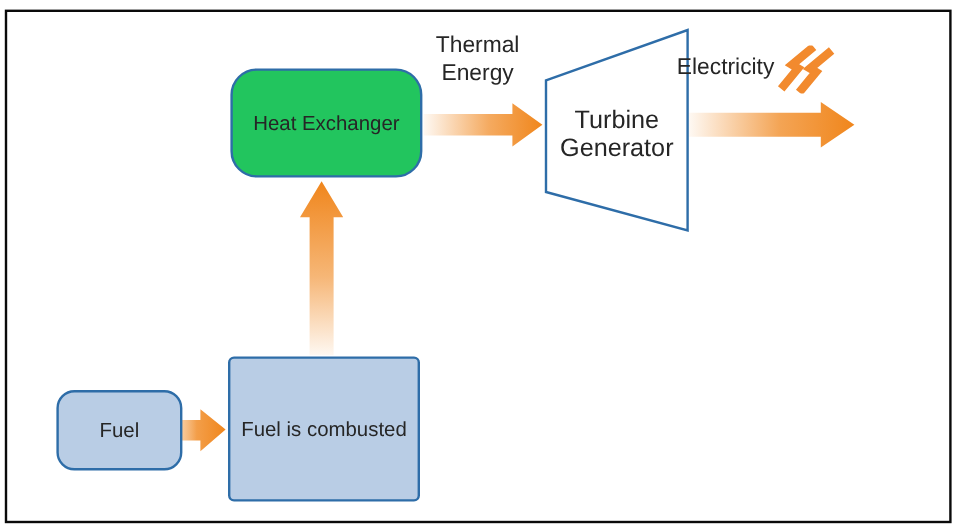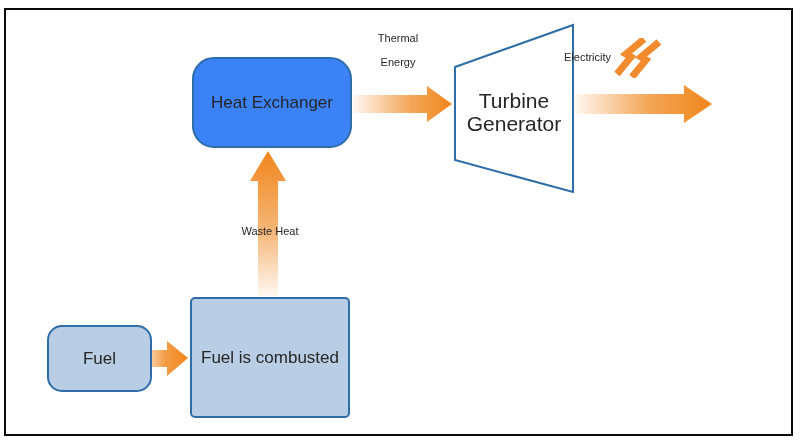--- a/index.html
+++ b/index.html
@@ -13,29 +13,29 @@
     position:absolute;left:4px;top:8px;width:789px;height:428px;
     border:2px solid var(--frame-black,#0a0a0a);box-sizing:border-box;
   }
   .layer{position:absolute;left:0;top:0;width:800px;height:443px;}
   .node{
     position:absolute;display:flex;flex-direction:column;align-items:center;justify-content:center;
     text-align:center;box-sizing:border-box;font-size:17px;line-height:24px;
     border:2px solid var(--node-border-blue,#2e6da8);
   }
   .node.blue{background:var(--node-fill-blue,#b9cde5);}
-  .node.white{background:#3b82f6;}
+  .node.white{background:#22c55e;}
   #heatx{left:192px;top:57px;width:160px;height:91px;border-radius:22px;}
   #fuel{left:31px;top:325px;width:105px;height:67px;border-radius:15px;margin-left:16px;}
   #comb{left:190px;top:297px;width:160px;height:121px;border-radius:5px;}
   .turbine-label{
     position:absolute;left:455px;top:89px;width:118px;text-align:center;
     font-size:21px;line-height:23px;
   }
-  .flabel{position:absolute;text-align:center;font-size:11px;line-height:24px;}
+  .flabel{position:absolute;text-align:center;font-size:19px;line-height:24px;}
   #thermal{left:352px;top:26px;width:92px;}
   #wasteheat{left:215px;top:219px;width:110px;}
   #elec{left:564px;top:45px;display:flex;align-items:flex-start;gap:3px;text-align:right;}
   #elec .bolt{margin-top:-7px;}
   .stop-o{stop-color:var(--arrow-orange,#f0861c);}
   .stop-ol{stop-color:var(--arrow-orange-light,#fad9b8);}
   .tshape{fill:#ffffff;stroke:var(--node-border-blue,#2e6da8);stroke-width:2;}
   .boltpath{stroke:var(--bolt-orange,#f28a2e);stroke-width:7;fill:none;}
 </style>
 </head>
@@ -95,23 +95,20 @@
   <div class="turbine-label">
     <div>Turbine</div>
     <div>Generator</div>
   </div>
 
   <div class="flabel" id="thermal">
     <div>Thermal</div>
     <div>Energy</div>
   </div>
 
-  <div class="flabel" id="wasteheat">
-    <span>Waste Heat</span>
-  </div>
 
   <div class="flabel" id="elec">
     <span>Electricity</span>
     <svg class="bolt" width="50" height="40" viewBox="0 0 50 40" aria-hidden="true">
       <path class="boltpath" d="M3 36 L17 19 L12 16 L30 1"></path>
       <path class="boltpath" d="M18 39 L32 22 L27 19 L45 4"></path>
     </svg>
   </div>
 
 </div>

